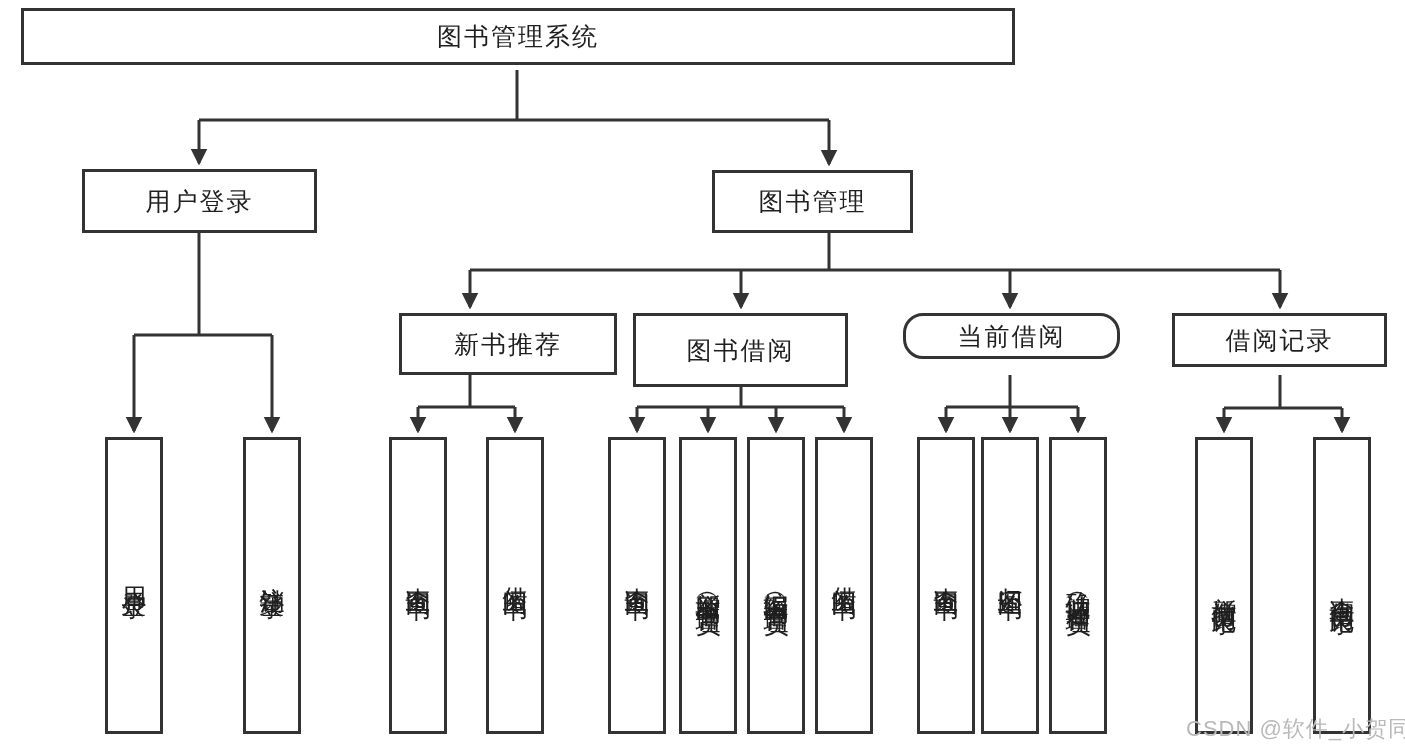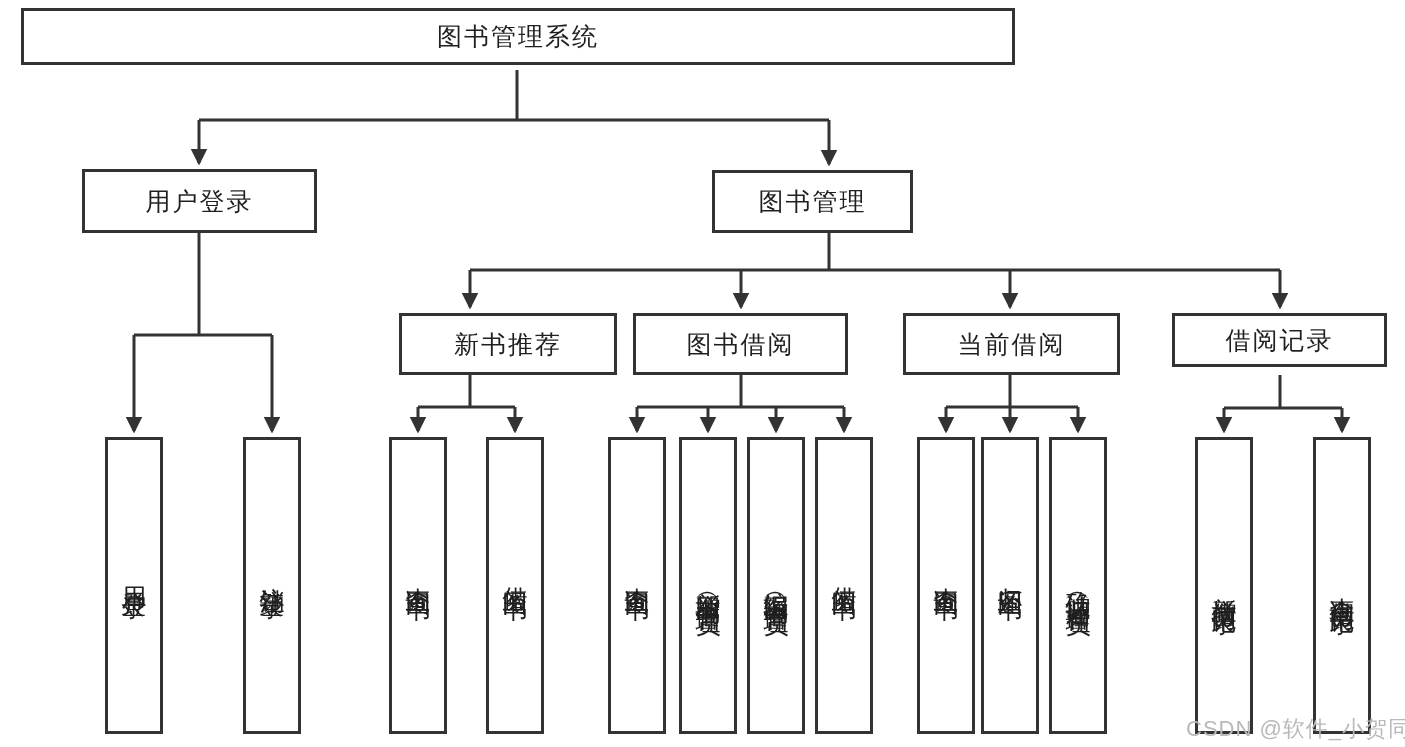--- a/index.html
+++ b/index.html
@@ -114,24 +114,24 @@
   <div class="node h" style="left:82px; top:169px; width:235px; height:64px;">
     <span class="lbl">用户登录</span>
   </div>
   <div class="node h" style="left:712px; top:170px; width:201px; height:63px;">
     <span class="lbl">图书管理</span>
   </div>
 
   <div class="node h" style="left:363px; top:313px; width:218px; height:62px;margin-left:36px;">
     <span class="lbl">新书推荐</span>
   </div>
-  <div class="node h" style="left:633px; top:313px; width:215px; height:62px;">
+  <div class="node h" style="left:633px; top:313px; width:215px; height:74px;">
     <span class="lbl">图书借阅</span>
   </div>
-  <div class="node h" style="left:903px; top:313px; width:217px; height:62px;">
+  <div class="node h" style="left:903px; top:313px; width:217px; height:46px;border-radius:20px;">
     <span class="lbl">当前借阅</span>
   </div>
   <div class="node h" style="left:1172px; top:313px; width:215px; height:54px;">
     <span class="lbl">借阅记录</span>
   </div>
 
   <div class="node v short" style="left:105px; top:437px; width:58px; height:297px;">
     <span class="lbl">用户登录</span>
   </div>
   <div class="node v short" style="left:243px; top:437px; width:58px; height:297px;">

